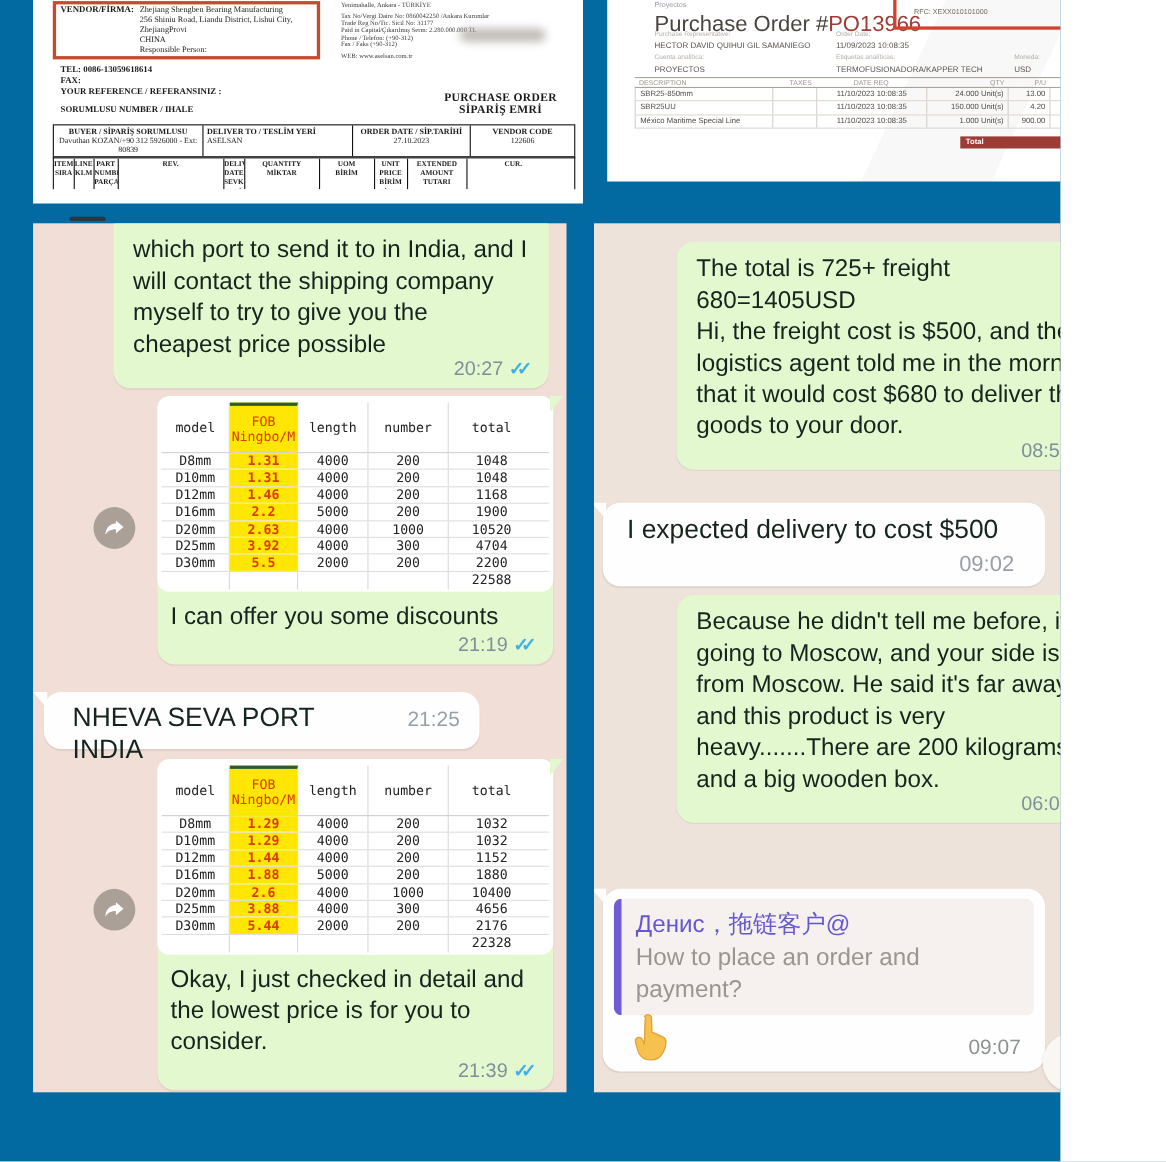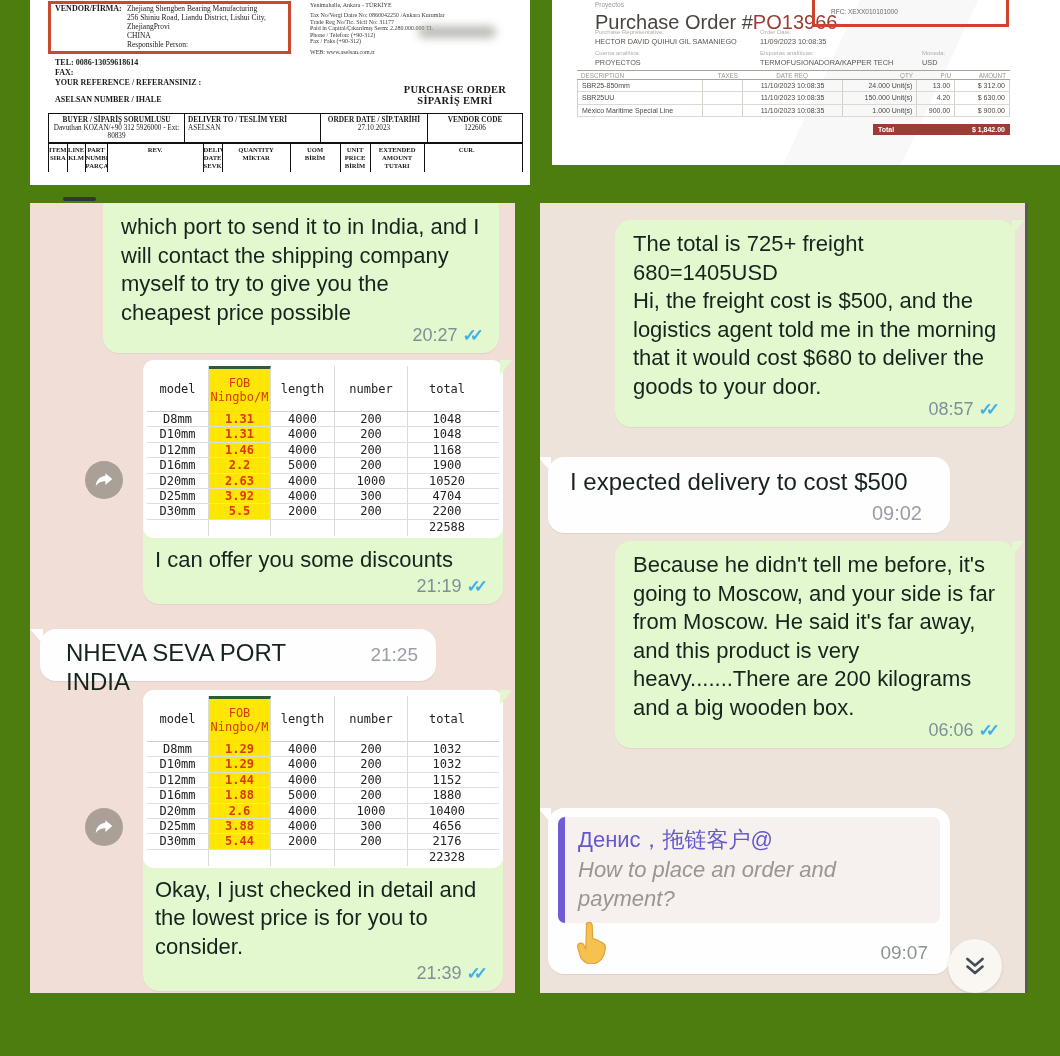--- a/index.html
+++ b/index.html
@@ -1,17 +1,17 @@
 <!DOCTYPE html>
 <html><head>
 <meta charset="utf-8">
 <style>
   * { margin:0; padding:0; box-sizing:border-box; }
   html,body { background:#fff; }
-  #canvas { position:relative; width:1060px; height:1056px; background:#4d7c0f; overflow:hidden;
+  #canvas { position:relative; width:964px; height:1056px; background:#0369a1; overflow:hidden;
             font-family:"Liberation Sans", sans-serif; }
 
   
   #doc-left { position:absolute; left:30px; top:0; width:500px; height:185px; background:#fff;
               font-family:"Liberation Serif", serif; color:#1a1a1a; }
   .redbox { position:absolute; left:18px; top:1px; width:243px; height:53px; border:3px solid #c8492b; }
   .vendor-label { position:absolute; left:25px; top:4px; font-size:8px; font-weight:bold; }
   .vendor-lines { position:absolute; left:97px; top:4px; font-size:7.5px; line-height:9px; white-space:pre-line; }
   .hq { position:absolute; left:280px; top:2px; width:215px; font-size:6px; color:#3a3a3a; }
   .hq-line1 { margin-bottom:4px; }
@@ -102,21 +102,21 @@
   .ptotal { height:16px; line-height:15px; }
   .share-btn { position:absolute; width:38px; height:38px; border-radius:50%; background:rgba(158,149,140,.85);
                display:flex; align-items:center; justify-content:center; }
   .dash { position:absolute; left:63px; top:197px; width:33px; height:4px; background:#2b3640; border-radius:2px; }
 
   
   .quote { position:relative; margin:9px 10px 4px 10px; background:#f6f1ee; border-radius:7px;
            padding:8px 12px 10px 20px; overflow:hidden; }
   .quote-bar { position:absolute; left:0; top:0; bottom:0; width:7px; background:#6f5bd4; }
   .quote-title { font-size:22px; font-weight:500; color:#6458cb; line-height:30px; }
-  .quote-body { font-size:22px; color:#9b958f; line-height:29px;font-style:italic; }
+  .quote-body { font-size:22px; color:#9b958f; line-height:29px; }
   .hand { position:absolute; left:24px; top:112px; width:38px; height:44px; }
   .msg4-stamp { position:absolute; right:22px; bottom:10px; font-size:19px; color:#8d948f; }
 
   .scroll-btn { position:absolute; left:408px; top:736px; width:54px; height:54px; border-radius:50%;
                 background:#faf6f2; box-shadow:0 1px 3px rgba(0,0,0,.12); display:flex;
                 align-items:center; justify-content:center; }
 </style>
 </head>
 <body>
 
@@ -136,21 +136,21 @@
 Trade Reg No/Tic. Sicil No: 31177
 Paid in Capital/Çıkarılmış Serm: 2.280.000.000 TL
 Phone / Telefon:  (+90-312)
 Fax / Faks           (+90-312)</div>
       <div class="hq-web">WEB: www.aselsan.com.tr</div>
     </div>
     <div class="blur-blob"></div>
     <div class="doc-bold-line" style="top:58px">TEL: 0086-13059618614</div>
     <div class="doc-bold-line" style="top:68px">FAX:</div>
     <div class="doc-bold-line" style="top:78px">YOUR REFERENCE / REFERANSINIZ :</div>
-    <div class="doc-bold-line" style="top:95px">ASELSAN NUMBER / IHALE</div>
+    <div class="doc-bold-line" style="top:95px">SORUMLUSU NUMBER / IHALE</div>
     <div class="po-title">
       <div>PURCHASE ORDER</div>
       <div>SİPARİŞ EMRİ</div>
     </div>
     <div class="t-info">
     <div class="ocol">
       <div class="oh">BUYER /  SİPARİŞ SORUMLUSU</div>
       <div class="ov">Davuthan KOZAN/+90 312 5926000 - Ext: 80839</div>
     </div>
 

